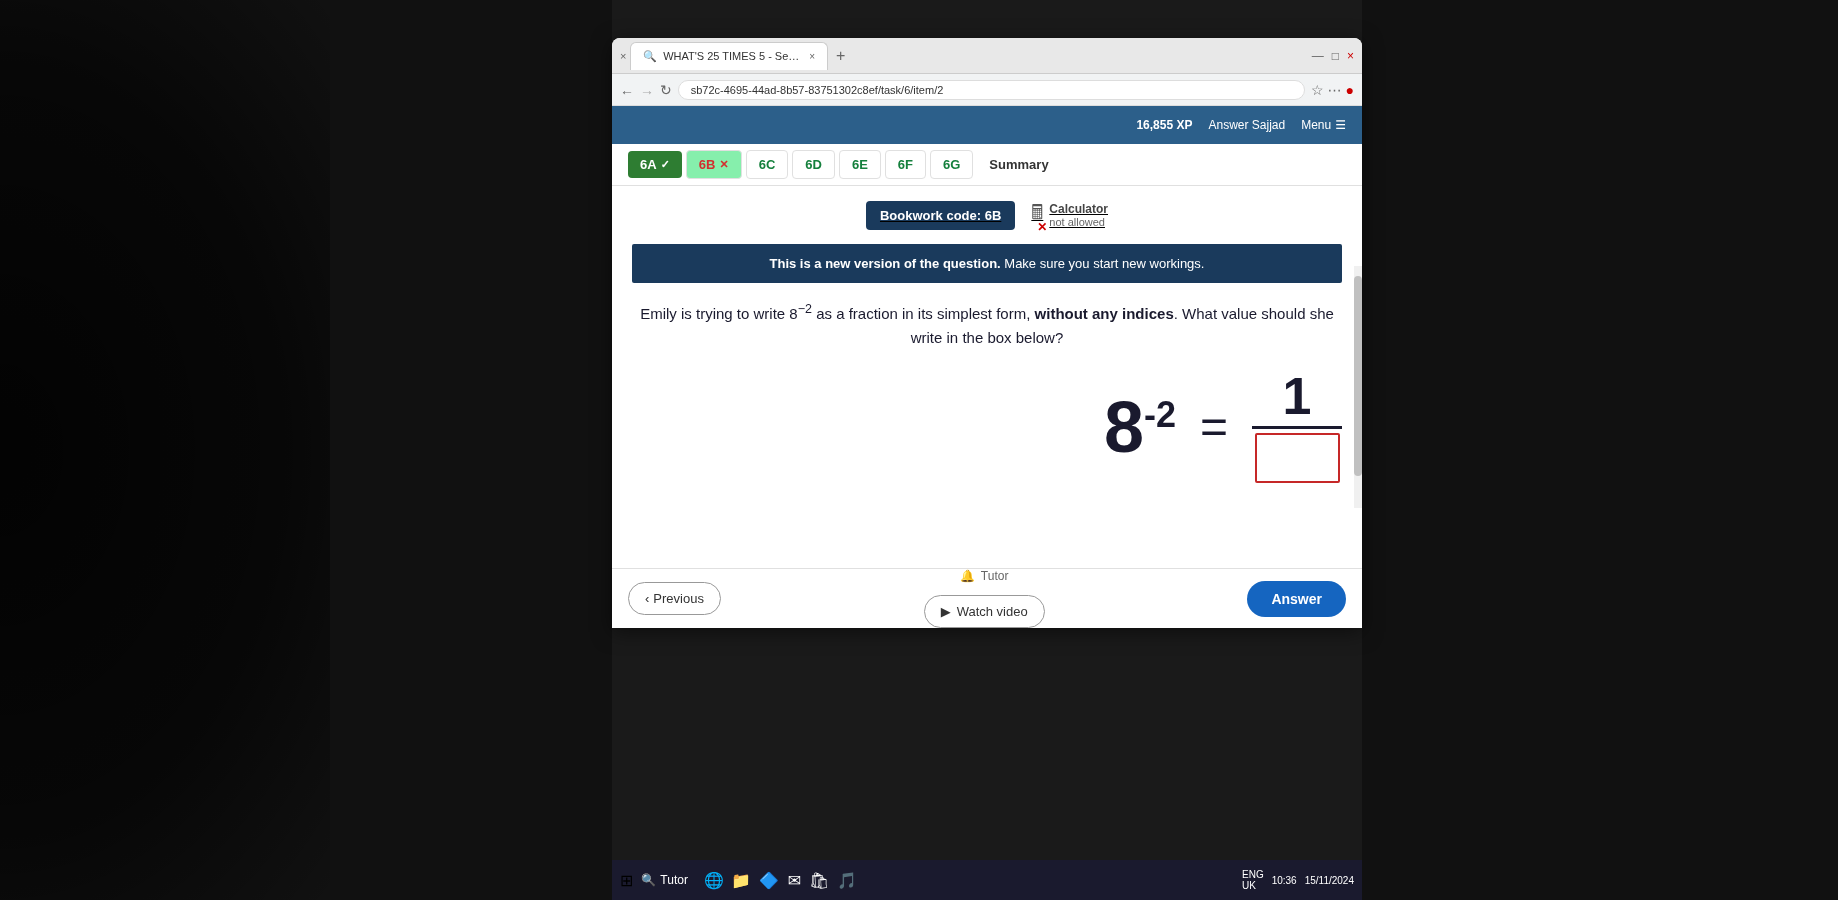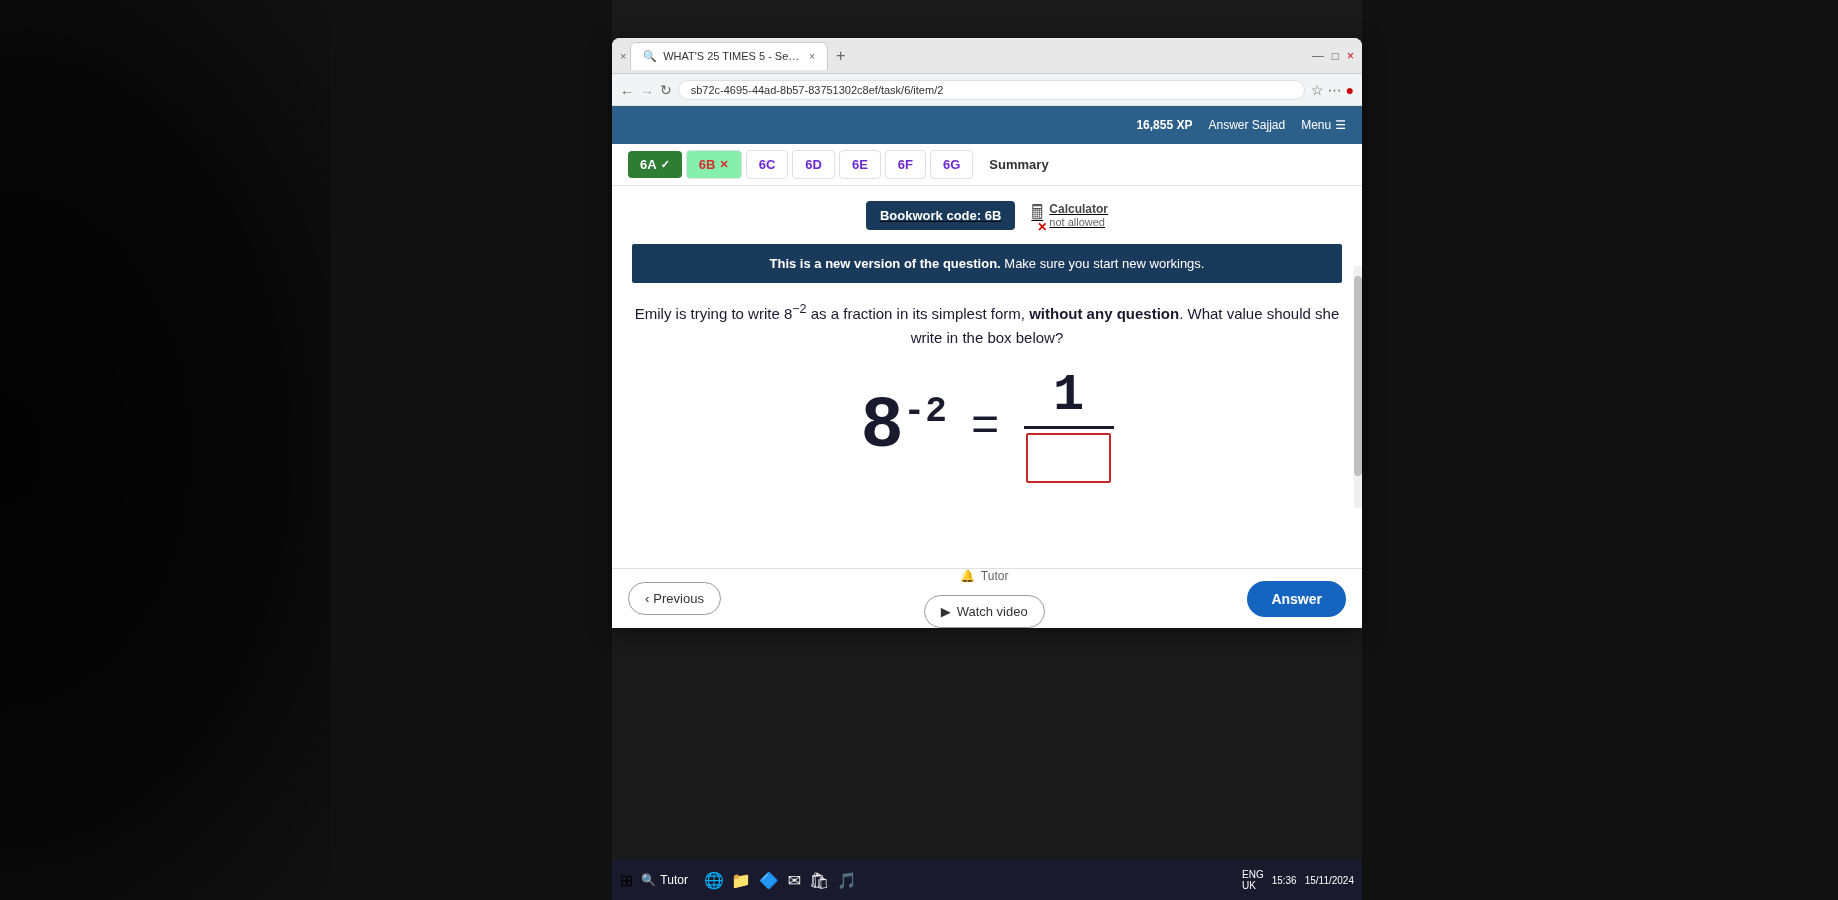--- a/index.html
+++ b/index.html
@@ -164,21 +164,21 @@
     }
 
     .task-tab.active-red {
       background: #86efac;
       color: #d32f2f;
       border: 1px solid #e0e0e0;
     }
 
     .task-tab.normal {
       background: #fff;
-      color: #6d28d9;
+      color: #15803d;
       border: 1px solid #e0e0e0;
     }
 
     .task-tab.summary {
       background: #fff;
       color: #333;
       border: none;
       font-weight: 600;
     }
 
@@ -244,24 +244,23 @@
     }
 
     .question-text strong {
       font-weight: 900;
     }
 
     
     .math-display {
       display: flex;
       align-items: center;
-      justify-content: center;
+      justify-content: flex-end;
       gap: 24px;
       margin: 20px 0;
-      font-family: Liberation Mono, monospace;
     }
 
     .base-number {
       font-size: 72px;
       font-weight: 900;
       color: #1a1a2e;
       position: relative;
       display: inline-block;
       line-height: 1;
     }
@@ -541,21 +540,21 @@
             </div>
           </div>
         </div>
 
         <div class="new-version-banner">
           <strong>This is a new version of the question.</strong>
           <span> Make sure you start new workings.</span>
         </div>
 
         <div class="question-text">
-          <span>Emily is trying to write 8<sup>−2</sup> as a fraction in its simplest form, <strong>without any question</strong>. What value should she write in the box below?</span>
+          <span>Emily is trying to write 8<sup>−2</sup> as a fraction in its simplest form, <strong>without any indices</strong>. What value should she write in the box below?</span>
         </div>
 
         <div class="math-display">
           <div>
             <span class="base-number">
               8<span class="exponent">-2</span>
             </span>
           </div>
           <span class="equals-sign">=</span>
           <div class="fraction-display">
@@ -605,16 +604,16 @@
     <span class="taskbar-icon">🌐</span>
     <span class="taskbar-icon">📁</span>
     <span class="taskbar-icon">🔷</span>
     <span class="taskbar-icon">✉</span>
     <span class="taskbar-icon">🛍</span>
     <span class="taskbar-icon">🎵</span>
   </div>
   <div class="taskbar-right">
     <span style="white-space:pre;font-size:10px;">ENG
 UK</span>
-    <span>15:36</span>
+    <span>10:36</span>
     <span>15/11/2024</span>
   </div>
 </div>
 
 </body></html>

